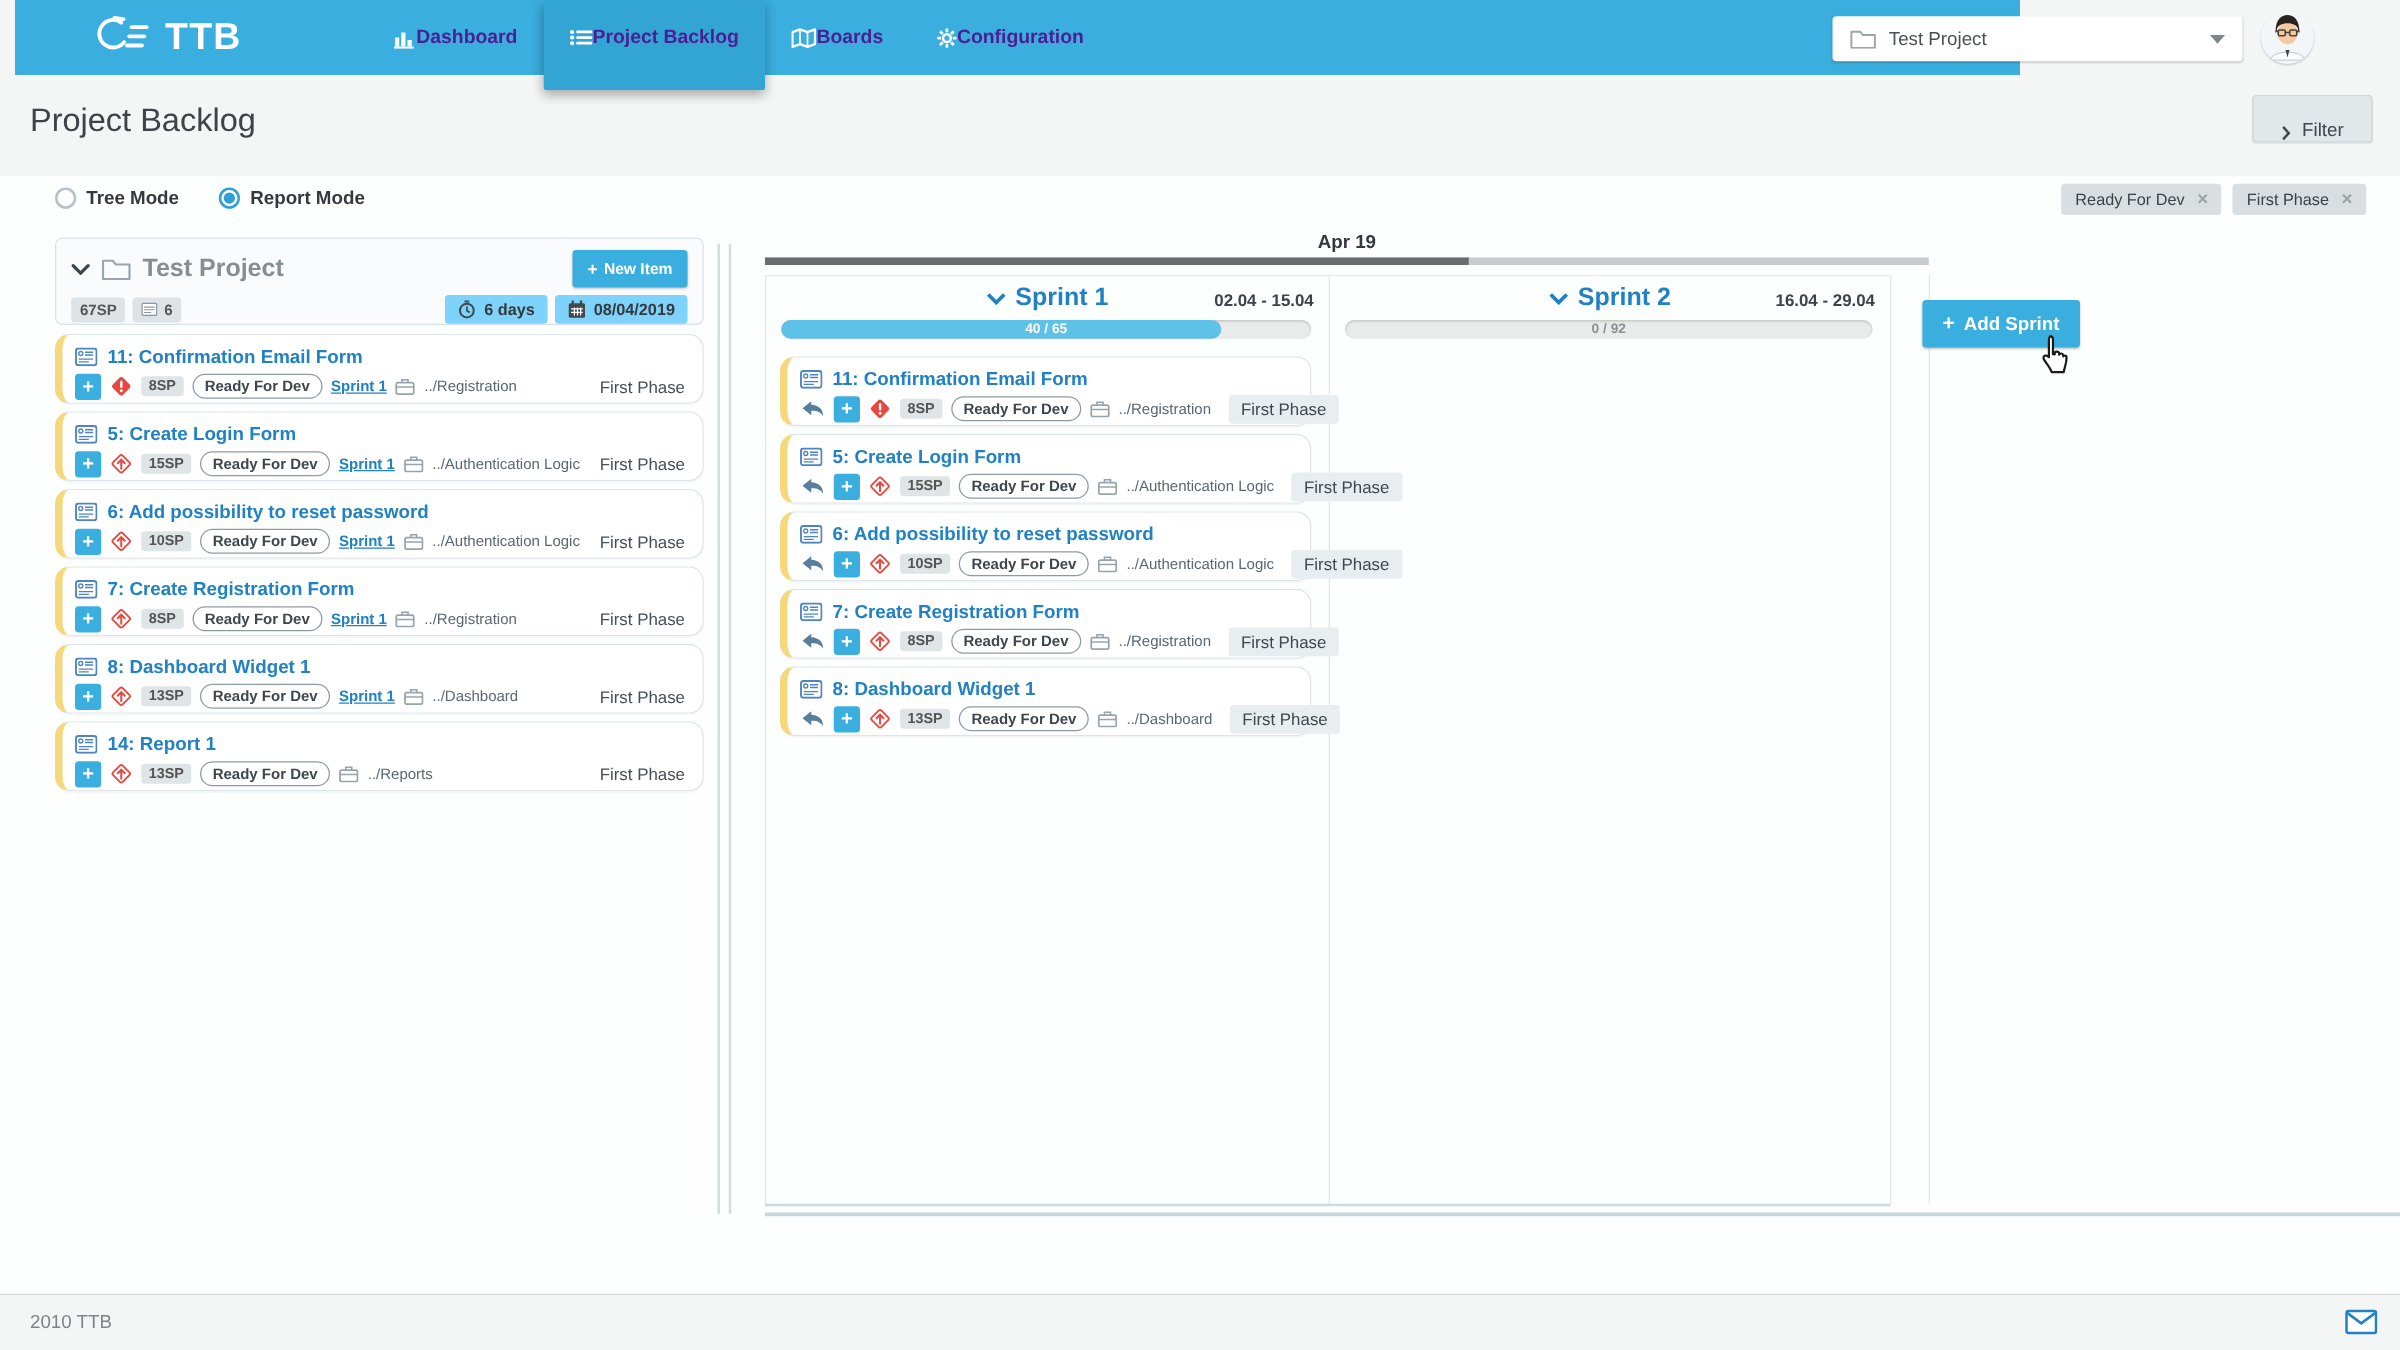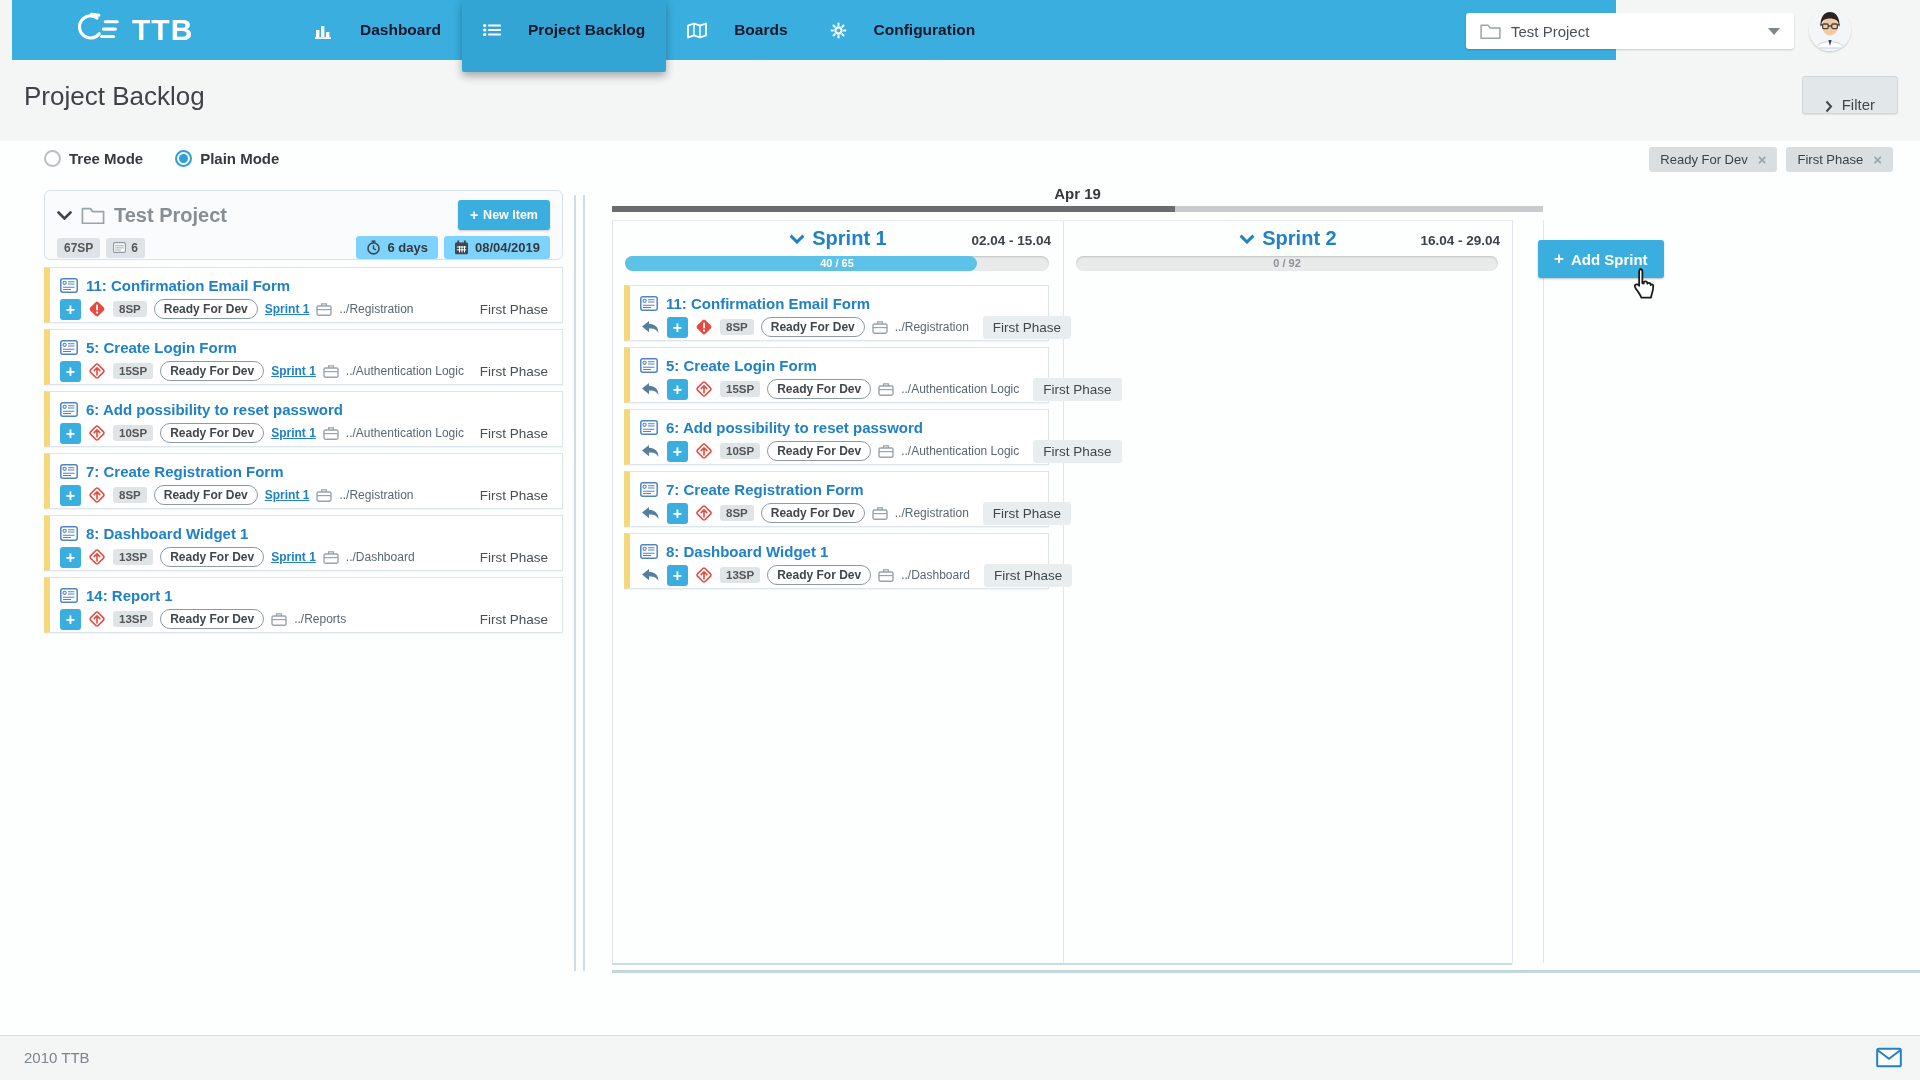--- a/index.html
+++ b/index.html
@@ -5,21 +5,21 @@
   html,body{margin:0;padding:0;}
   body{
     width:1920px;height:1080px;position:relative;overflow:hidden;
     font-family:"Liberation Sans",sans-serif;background:#f4f5f5;color:#333;
   }
   
   .topbar{position:absolute;left:12px;top:0;width:1604px;height:60px;background:#3aaede;z-index:20;}
   .brand{position:absolute;left:62px;top:0;height:60px;display:flex;align-items:center;gap:12px;}
   .brand-text{color:#fff;font-size:30px;font-weight:bold;letter-spacing:1px;}
   .nav{position:absolute;left:282px;top:0;height:60px;display:flex;align-items:flex-start;}
-  .nav-item{display:flex;align-items:center;gap:27px;padding:0 21px;height:60px;color:#0f172a;
+  .nav-item{display:flex;align-items:center;gap:0;padding:0 21px;height:60px;color:#4c1d95;
     font-weight:bold;font-size:15.5px;cursor:pointer;white-space:nowrap;}
   .nav-item.active{background:#33a5d5;height:72px;padding-bottom:12px;box-sizing:border-box;
     box-shadow:0 4px 9px rgba(0,0,0,.32);border-radius:0 0 2px 2px;}
   .proj-select{position:absolute;left:1454px;top:13px;width:328px;height:36px;background:#fff;
     border-radius:3px;display:flex;align-items:center;padding:0 14px;box-sizing:border-box;
     cursor:pointer;box-shadow:0 1px 2px rgba(0,0,0,.18);}
   .proj-select-label{margin-left:10px;font-size:15px;color:#4a5055;}
   .caret-down{margin-left:auto;width:0;height:0;border-left:6px solid transparent;
     border-right:6px solid transparent;border-top:7px solid #7d868c;}
   .avatar{position:absolute;left:1797px;top:9px;width:42px;height:42px;border-radius:50%;
@@ -55,21 +55,21 @@
     display:flex;align-items:center;gap:5px;font-family:inherit;}
   .pc-row2{display:flex;align-items:center;margin-top:6px;gap:6px;}
   .badge-gray{background:#dde3e7;border-radius:3px;padding:3px 7px;font-size:12px;
     font-weight:bold;color:#555;display:inline-flex;align-items:center;gap:5px;}
   .badge-light{background:#7dd3fc;border-radius:3px;padding:4px 10px;font-size:13px;
     font-weight:bold;color:#35393d;display:inline-flex;align-items:center;gap:6px;}
   .pc-spacer{flex:1;}
   
   .list{margin-top:7px;}
   .item-card{position:relative;height:56px;margin-bottom:6px;background:#fff;
-    border:1px solid #dde5ea;border-left:6px solid #f6d87c;border-radius:0;
+    border:1px solid #dde5ea;border-left:6px solid #f6d87c;border-radius:12px;
     box-sizing:border-box;padding:7px 12px 0 10px;box-shadow:0 1px 1px rgba(0,0,0,.04);}
   .item-title-row{display:flex;align-items:center;gap:8px;height:20px;}
   .item-title{color:#2081c4;font-size:15px;font-weight:bold;cursor:pointer;white-space:nowrap;}
   .item-ctrl-row{display:flex;align-items:center;gap:7px;height:24px;margin-top:2px;}
   .plusbtn{width:21px;height:21px;background:#3aaede;border-radius:3px;color:#fff;
     font-weight:bold;font-size:16px;line-height:21px;text-align:center;cursor:pointer;flex:none;}
   .points{background:#dfe4e7;border-radius:3px;padding:2px 6px;font-size:11.5px;
     font-weight:bold;color:#555;white-space:nowrap;}
   .status{border:1px solid #8d9aa3;border-radius:10px;padding:2px 9px;font-size:12px;
     font-weight:bold;color:#3f474c;background:#fff;white-space:nowrap;}
@@ -220,21 +220,21 @@
 
 <div class="main">
 
   <div class="mode-row">
     <span class="mode-opt">
       <span class="radio"></span>
       <span class="mode-label">Tree Mode</span>
     </span>
     <span class="mode-opt">
       <span class="radio checked"></span>
-      <span class="mode-label">Plain Mode</span>
+      <span class="mode-label">Report Mode</span>
     </span>
   </div>
 
   <div class="chip-row">
     <span class="chip">
       <span>Ready For Dev</span>
       <span class="chip-close">×</span>
     </span>
     <span class="chip">
       <span>First Phase</span>

